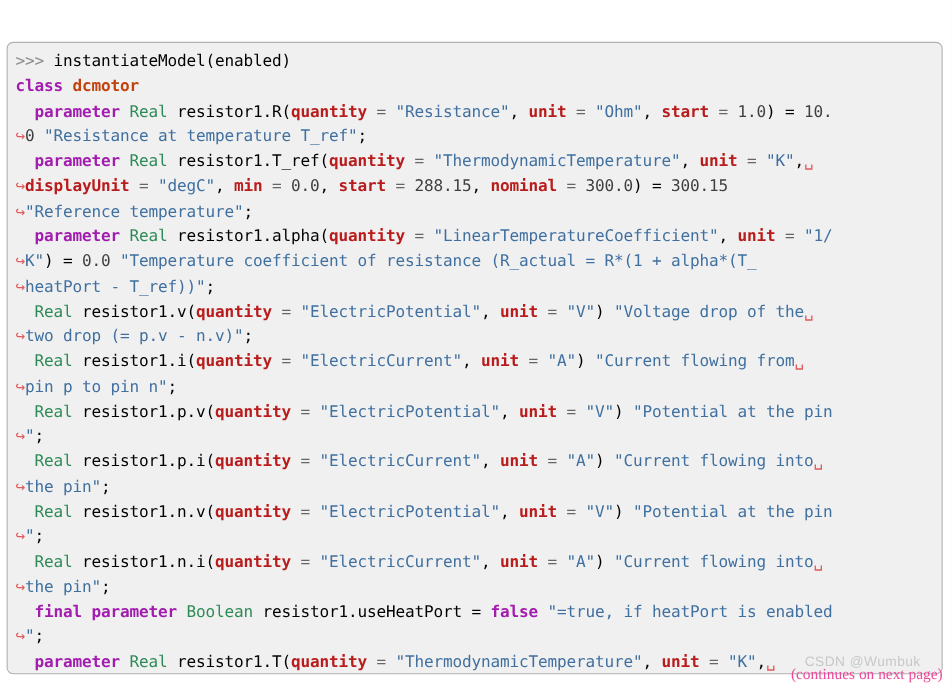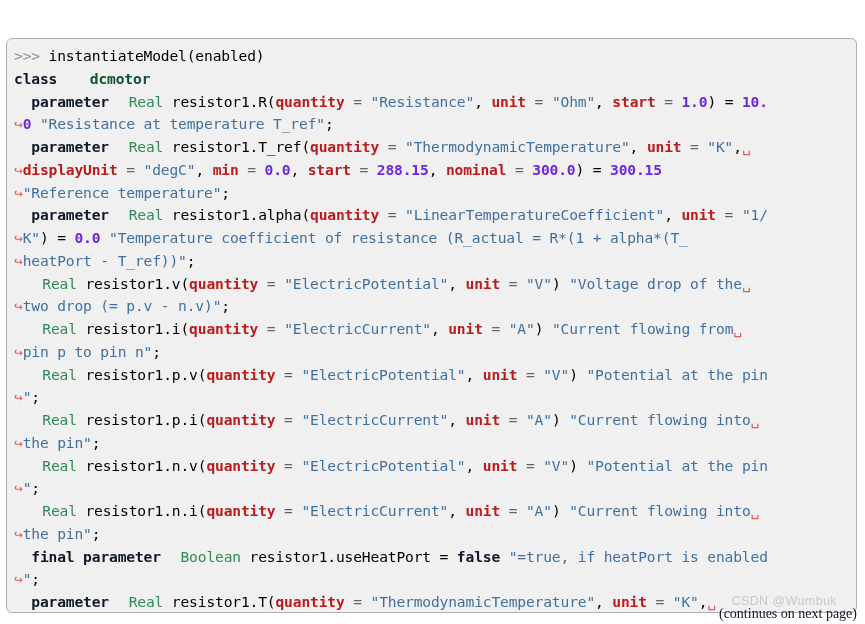--- a/index.html
+++ b/index.html
@@ -50,39 +50,39 @@
     font-family: "DejaVu Sans Mono", "Liberation Mono", monospace;
     font-size: 14.6px;
     line-height: 22.75px;
     color: #000000;
     white-space: pre;
     letter-spacing: -0.15px;
   }
 
   
   .tok-prompt   { color: #8f8f8f; }
-  .tok-kw       { color: #0f172a; font-weight: bold; }
-  .tok-type     { color: #2e8b57; margin-left: 11px; }
-  .tok-name     { color: #14532d; font-weight: bold; margin-left: 24px; }
+  .tok-kw       { color: #a21caf; font-weight: bold; }
+  .tok-type     { color: #2e8b57; }
+  .tok-name     { color: #c2410c; font-weight: bold; }
   .tok-str      { color: #4070a0; }
-  .tok-num      { color: #6d28d9; font-weight: bold; }
+  .tok-num      { color: #404040; font-weight: normal; }
   .tok-attr     { color: #b91c1c; font-weight: bold; }
   .tok-op       { color: #666666; }
   .tok-plain    { color: #000000; }
   .tok-cont     { color: #e05c5c; }
   .tok-space    { color: #e05c5c; }
 
   
   #footer-note {
     position: absolute;
     right: 8px;
     bottom: 2px;
     font-family: "Liberation Serif", "DejaVu Serif", serif;
     font-size: 14px;
-    color: #0f172a;
+    color: #ec4899;
     margin-left: 24px;
   }
   #watermark {
     position: absolute;
     right: 28px;
     bottom: 16px;
     font-family: "Liberation Sans", sans-serif;
     font-size: 12.5px;
     color: rgba(150,150,150,0.45);
     letter-spacing: 0.4px;

